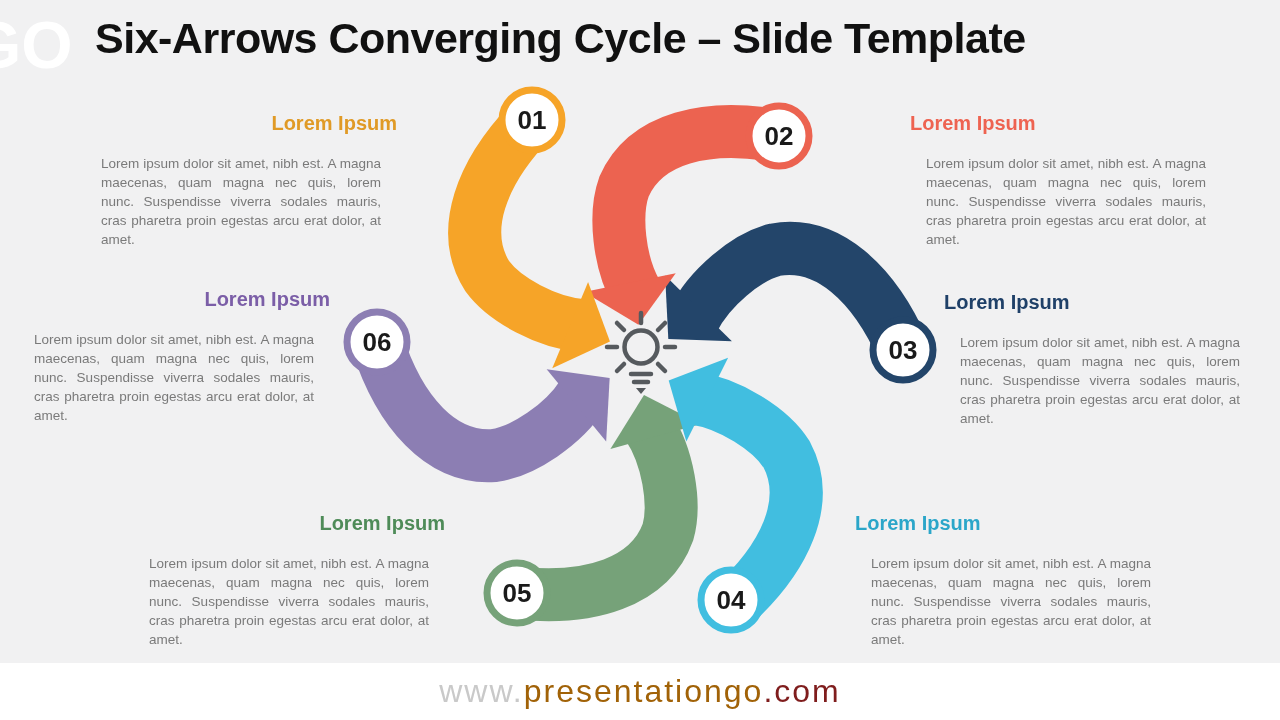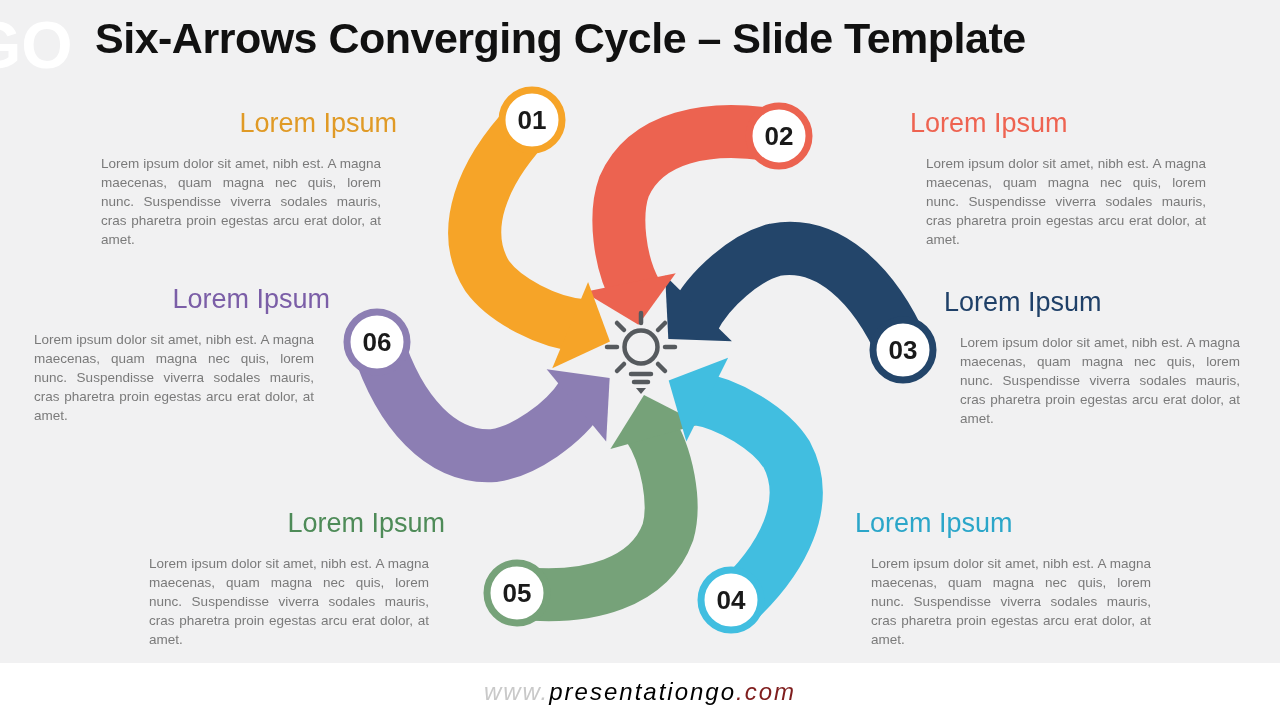--- a/index.html
+++ b/index.html
@@ -10,29 +10,29 @@
   .logo{
     position:absolute;left:-30px;top:0px;font-size:66px;font-weight:800;
     color:#ffffff;letter-spacing:0px;line-height:90px;
   }
   .title{
     position:absolute;left:95px;top:14px;margin:0;font-size:43px;font-weight:bold;
     letter-spacing:-0.5px;white-space:nowrap;
   }
   .diagram{position:absolute;left:0;top:0;width:1280px;height:720px;}
   .tblock{position:absolute;width:312px;}
-  .tblock h2{margin:0 0 13px 0;font-size:27px;font-weight:normal;line-height:30px;}
+  .tblock h2{margin:0 0 13px 0;font-size:20px;font-weight:bold;line-height:30px;}
   .tblock p{margin:16px;font-size:13.5px;line-height:19px;text-align:justify;}
   .tb-right h2{text-align:right;}
   .tb-left h2{text-align:left;}
   .badge-num{font-size:26px;font-weight:bold;}
   .footer{
     position:absolute;left:0;bottom:0;width:1280px;height:57px;background:#ffffff;
     display:flex;align-items:center;justify-content:center;
-    font-size:24px;letter-spacing:2px;font-style:italic;
+    font-size:32px;letter-spacing:2px;
   }
   .footer span{white-space:pre;}
 </style>
 </head>
 <body>
 
 <div class="slide" style="background-color: rgb(241, 241, 242);">
 
   <div class="logo">GO</div>
 
@@ -120,17 +120,17 @@
     <p style="color: rgb(122, 122, 122);">Lorem ipsum dolor sit amet, nibh est. A magna maecenas, quam magna nec quis, lorem nunc. Suspendisse viverra sodales mauris, cras pharetra proin egestas arcu erat dolor, at amet.</p>
   </div>
 
   <div class="tblock tb-left" style="left:855px;top:508px">
     <h2 style="color: rgb(43, 166, 201);">Lorem Ipsum</h2>
     <p style="color: rgb(122, 122, 122);">Lorem ipsum dolor sit amet, nibh est. A magna maecenas, quam magna nec quis, lorem nunc. Suspendisse viverra sodales mauris, cras pharetra proin egestas arcu erat dolor, at amet.</p>
   </div>
 
   <div class="footer">
     <span style="color: rgb(201, 201, 201);">www.</span>
-      <span style="color: #000000;">presentationgo</span>
+      <span style="color: #a16207;">presentationgo</span>
       <span style="color: #7f1d1d;">.com</span>
   </div>
 
 </div>
 
 </body></html>

